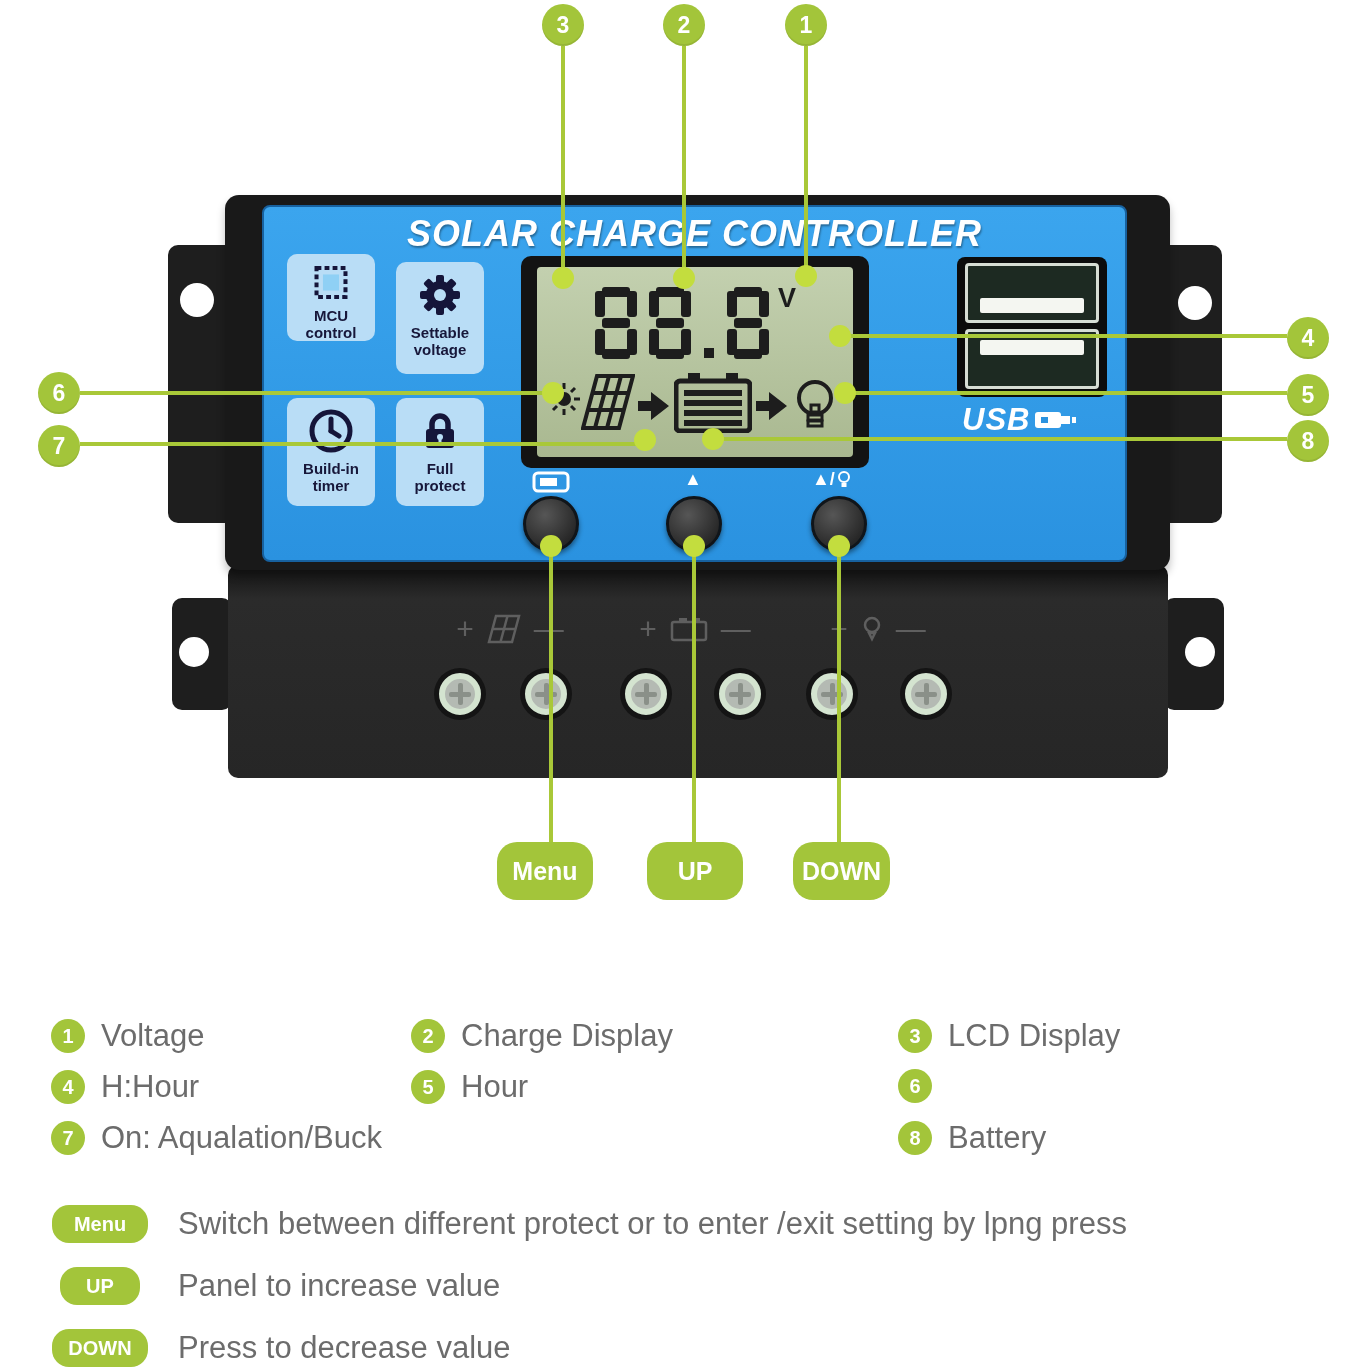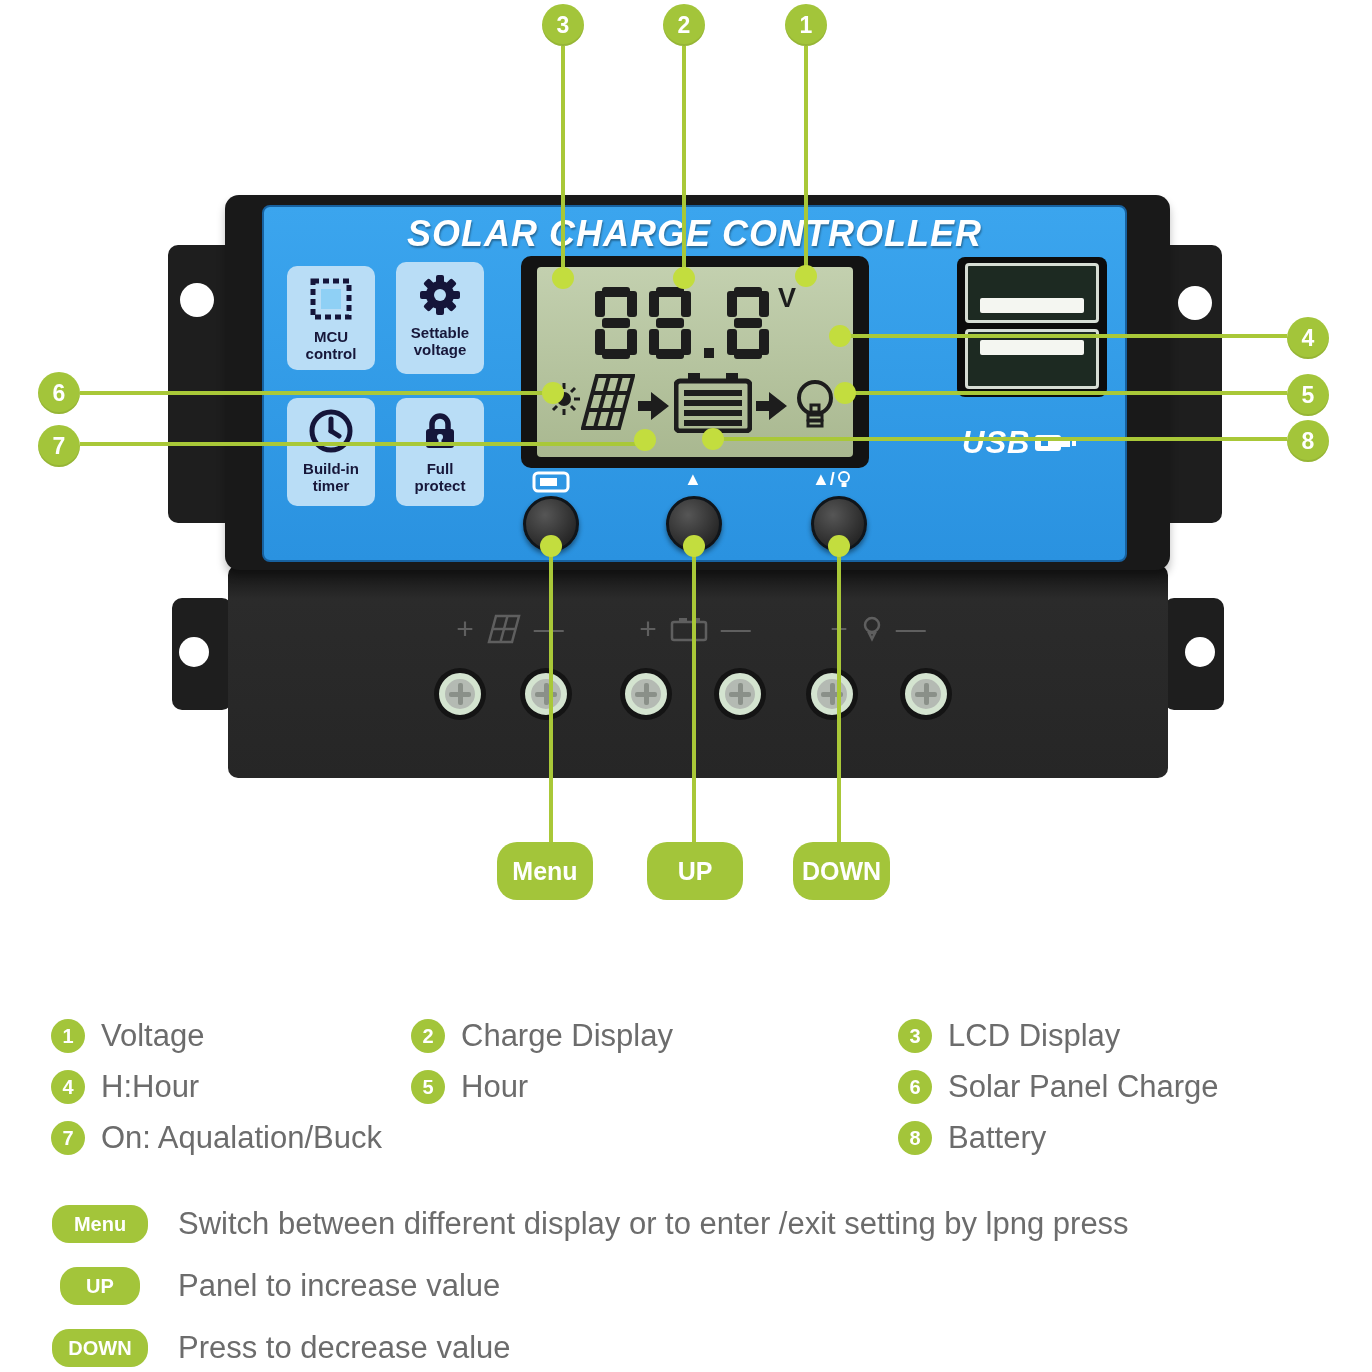--- a/index.html
+++ b/index.html
@@ -48,21 +48,21 @@
   .dev-btn{position:absolute;width:56px;height:56px;border-radius:50%;
            background:radial-gradient(circle at 38% 32%,#565656,#262626 75%);
            border:3px solid #10151a;box-shadow:0 3px 5px rgba(0,0,0,.45);z-index:2;box-sizing:border-box}
   .btn-icon{position:absolute;color:#fff;z-index:2;display:flex;align-items:center;font-weight:bold}
   
   .usb-housing{position:absolute;left:957px;top:257px;width:150px;height:140px;background:#0c0c0c;
                border-radius:8px;z-index:1}
   .usb-port{position:absolute;left:8px;width:134px;height:60px;background:#1d2a22;
             border:3px solid #d6ddd4;border-radius:4px;box-sizing:border-box}
   .usb-tongue{position:absolute;left:12px;width:104px;height:15px;background:#f4f6f1;border-radius:2px}
-  .usb-logo{position:absolute;left:962px;top:425px;display:flex;align-items:center;gap:3px;z-index:2;
+  .usb-logo{position:absolute;left:962px;top:402px;display:flex;align-items:center;gap:3px;z-index:2;
             color:#fff;font-weight:bold;font-style:italic;font-size:31px;letter-spacing:1px}
   
   .term-block{position:absolute;left:228px;top:565px;width:940px;height:213px;border-radius:10px;
               background:linear-gradient(180deg,#121212 0%,#2b2b2b 16%,#262626 100%);z-index:0}
   .term-label{position:absolute;top:612px;width:140px;display:flex;align-items:center;
               justify-content:center;gap:13px;color:#5f5f5f;font-size:30px;z-index:1}
   .screw{position:absolute;top:673px;width:30px;height:30px;border-radius:50%;background:#b4bab3;
          border:6px solid #d4e4d0;box-shadow:0 0 0 5px #141414;z-index:1}
   .screw .sx{position:absolute;left:4px;top:12.5px;width:22px;height:5px;background:#8a9089;border-radius:2px}
   .screw .sy{position:absolute;left:12.5px;top:4px;width:5px;height:22px;background:#8a9089;border-radius:2px}
@@ -151,21 +151,21 @@
     </div>
   <div class="screw" style="left:905px">
       <span class="sx"></span>
       <span class="sy"></span>
     </div>
 
   <div class="top-unit"></div>
   <div class="face"></div>
   <div class="dev-title">SOLAR CHARGE CONTROLLER</div>
 
-  <div class="badge" style="left:287px;top:266px;height:104px">
+  <div class="badge" style="left:287px;top:254px;height:87px">
     <svg width="46" height="46" viewBox="0 0 46 46">
       <rect x="5" y="5" width="36" height="36" fill="none" stroke="#15153a" stroke-width="5" stroke-dasharray="6 4"></rect>
       <rect x="13" y="13" width="20" height="20" fill="#8fd0f5"></rect>
     </svg>
     <span class="lbl">MCU</span>
     <span class="lbl">control</span>
   </div>
   <div class="badge" style="left:396px;top:262px;height:112px">
     <svg width="46" height="46" viewBox="0 0 46 46">
       <g fill="#15153a">
@@ -386,34 +386,33 @@
 <div class="legend-item" style="left:51px;top:1069px">
   <span class="legend-num">4</span>
   <span class="legend-label">H:Hour</span>
 </div>
 <div class="legend-item" style="left:411px;top:1069px">
   <span class="legend-num">5</span>
   <span class="legend-label">Hour</span>
 </div>
 <div class="legend-item" style="left:898px;top:1069px">
   <span class="legend-num">6</span>
-  <span class="legend-label">Solar Panel Charge</span>
 </div>
 <div class="legend-item" style="left:51px;top:1120px">
   <span class="legend-num">7</span>
   <span class="legend-label">On: Aqualation/Buck</span>
 </div>
 <div class="legend-item" style="left:898px;top:1120px">
   <span class="legend-num">8</span>
   <span class="legend-label">Battery</span>
 </div>
 
 <div class="instr-row" style="top:1205px">
   <span class="instr-pill" style="width:96px">Menu</span>
-  <span class="instr-text">Switch between different display or to enter /exit setting by lpng press</span>
+  <span class="instr-text">Switch between different protect or to enter /exit setting by lpng press</span>
 </div>
 <div class="instr-row" style="top:1267px">
   <span class="instr-pill" style="width:80px;margin-left:8px">UP</span>
   <span class="instr-text" style="margin-left:38px">Panel to increase value</span>
 </div>
 <div class="instr-row" style="top:1329px">
   <span class="instr-pill" style="width:96px">DOWN</span>
   <span class="instr-text">Press to decrease value</span>
 </div>
 

